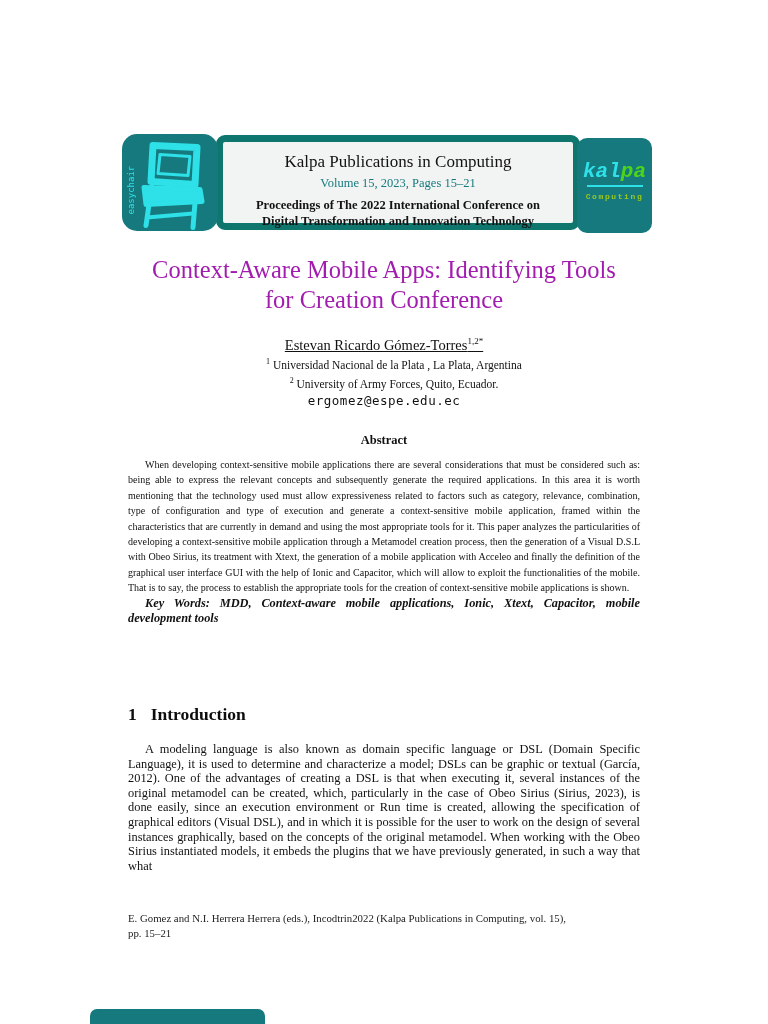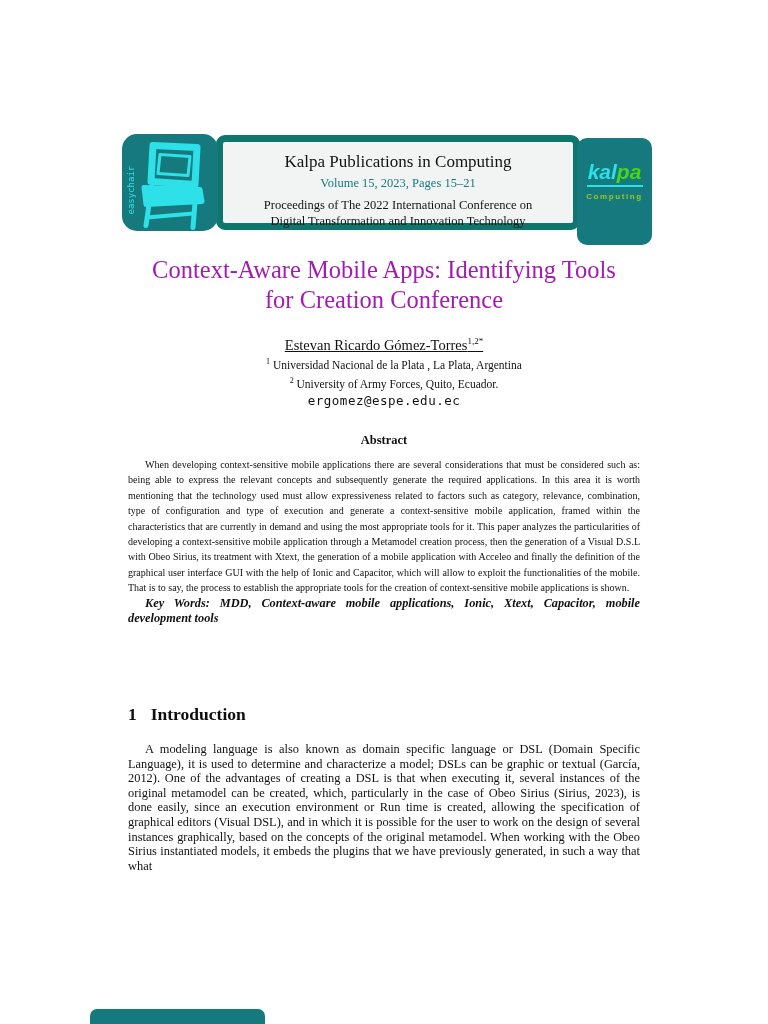--- a/index.html
+++ b/index.html
@@ -9,29 +9,29 @@
   }
   
   .banner{position:absolute;left:122px;top:132px;width:530px;height:101px;}
   .banner-center{
     position:absolute;left:94px;right:72px;top:3px;bottom:3px;
     background:var(--banner_bg,#f2f4f4);border:7px solid #0f766e;border-radius:9px;
     text-align:center;padding-top:10px;box-sizing:border-box;z-index:1;
   }
   .pub-title{font-size:17px;color:#121212;}
   .volume-line{font-size:12.5px;color:var(--teal,#15797d);margin-top:4px;}
-  .proc-lines{font-size:12.5px;color:#121212;margin-top:7px;line-height:15.5px;}
+  .proc-lines{font-size:12.5px;color:#121212;margin-top:7px;line-height:15.5px;font-weight:bold;}
   .logo-left{
     position:absolute;left:0;top:2px;width:96px;height:97px;background:var(--teal,#15797d);
     border-radius:15px;z-index:2;
   }
   .logo-right{
-    position:absolute;right:0;top:6px;width:75px;height:107px;background:var(--teal,#15797d);
+    position:absolute;right:0;top:6px;width:75px;height:95px;background:var(--teal,#15797d);
     border-radius:10px;z-index:2;text-align:center;box-sizing:border-box;padding-top:24px;
-    font-family:Liberation Sans, sans-serif;
+    font-family:Liberation Mono, monospace;
   }
   .kalpa-word{font-size:21px;font-style:italic;font-weight:bold;line-height:20px;letter-spacing:0;}
   .kalpa-kal{color:var(--cyan,#2ee0e8);}
   .kalpa-pa{color:var(--green,#4cd41a);}
   .kalpa-rule{width:56px;height:2px;background:var(--cyan,#2ee0e8);margin:3px auto 5px auto;}
   .kalpa-caption{font-size:8px;font-weight:bold;letter-spacing:1.6px;color:var(--lime,#9ac91e);}
   
   .title-block{position:absolute;left:0;top:255px;width:768px;text-align:center;
     font-size:24.5px;line-height:29.5px;color:#a21caf;}
   .author-block{position:absolute;left:0;top:336px;width:768px;text-align:center;}
@@ -110,16 +110,20 @@
   <div class="abstract">
     <div class="abstract-heading">Abstract</div>
     <div class="abstract-body">When developing context-sensitive mobile applications there are several considerations that must be considered such as: being able to express the relevant concepts and subsequently generate the required applications. In this area it is worth mentioning that the technology used must allow expressiveness related to factors such as category, relevance, combination, type of configuration and type of execution and generate a context-sensitive mobile application, framed within the characteristics that are currently in demand and using the most appropriate tools for it. This paper analyzes the particularities of developing a context-sensitive mobile application through a Metamodel creation process, then the generation of a Visual D.S.L with Obeo Sirius, its treatment with Xtext, the generation of a mobile application with Acceleo and finally the definition of the graphical user interface GUI with the help of Ionic and Capacitor, which will allow to exploit the functionalities of the mobile. That is to say, the process to establish the appropriate tools for the creation of context-sensitive mobile applications is shown.</div>
     <div class="keywords">Key Words: MDD, Context-aware mobile applications, Ionic, Xtext, Capacitor, mobile development tools</div>
   </div>
 
   <div class="section-heading"><span class="sec-num">1</span><span>Introduction</span></div>
 
   <div class="intro-body">A modeling language is also known as domain specific language or DSL (Domain Specific Language), it is used to determine and characterize a model; DSLs can be graphic or textual (García, 2012). One of the advantages of creating a DSL is that when executing it, several instances of the original metamodel can be created, which, particularly in the case of Obeo Sirius (Sirius, 2023), is done easily, since an execution environment or Run time is created, allowing the specification of graphical editors (Visual DSL), and in which it is possible for the user to work on the design of several instances graphically, based on the concepts of the original metamodel. When working with the Obeo Sirius instantiated models, it embeds the plugins that we have previously generated, in such a way that what</div>
 
+  <div class="page-footer">
+    <div>E. Gomez and N.I. Herrera Herrera (eds.), Incodtrin2022 (Kalpa Publications in Computing, vol. 15),</div>
+    <div>pp. 15–21</div>
+  </div>
 
   <div class="next-page-edge"></div>
 
 </div>
 
 </body></html>

